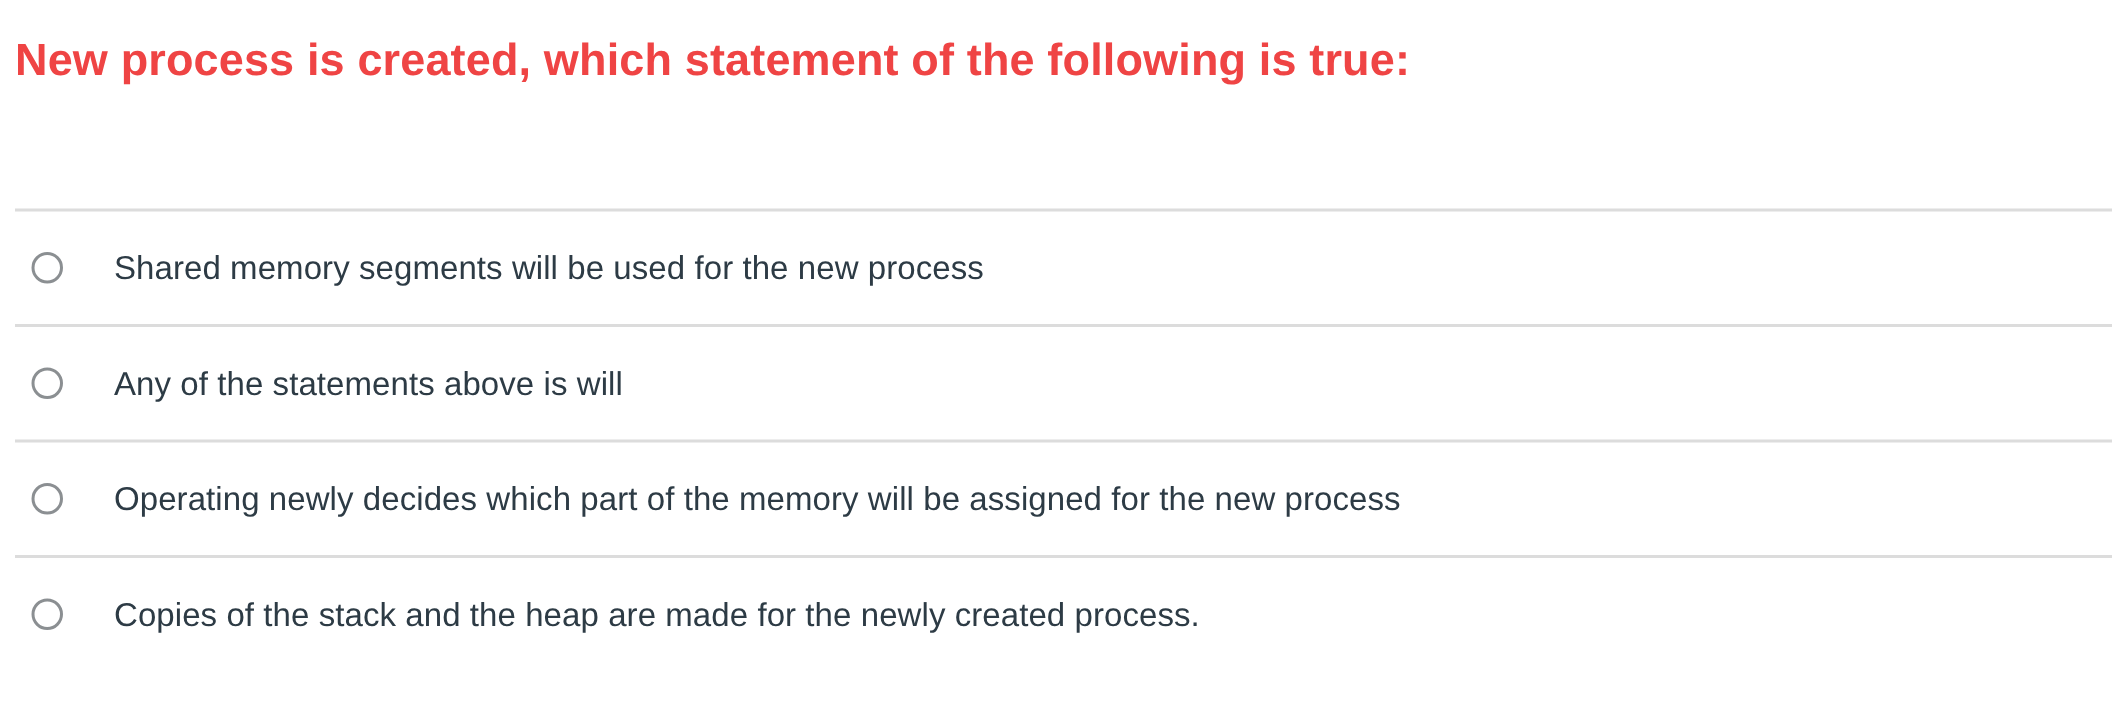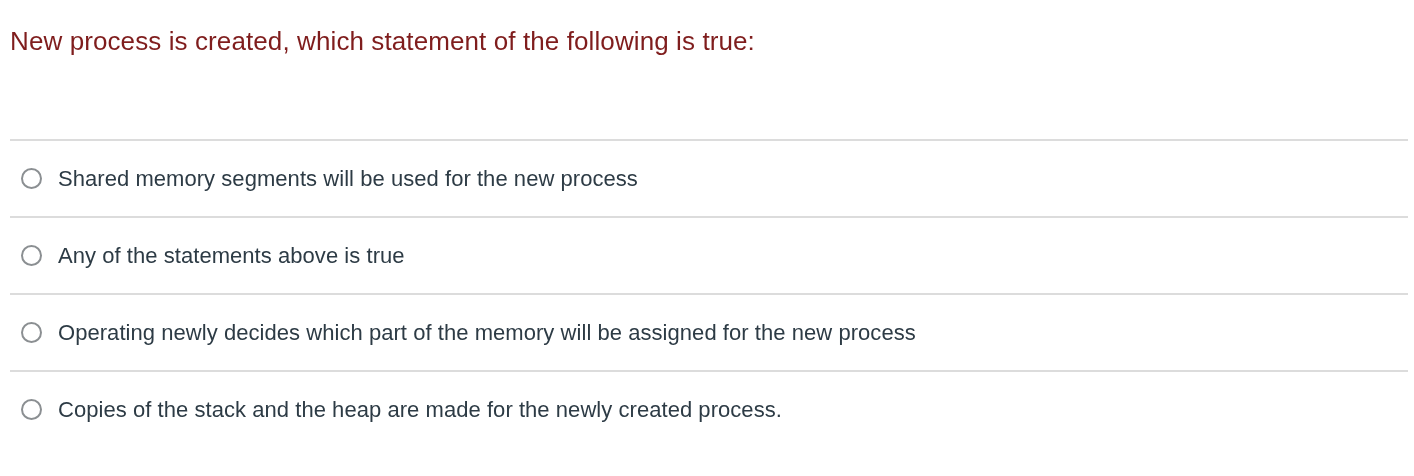--- a/index.html
+++ b/index.html
@@ -21,24 +21,24 @@
     height: 476px;
     background: #ffffff;
   }
 
   
   .question-stem {
     position: absolute;
     left: 10px;
     top: 24px;
     width: 1380px;
-    font-size: 26px;
+    font-size: 30px;
     line-height: 34px;
-    font-weight: 400;
-    color: #7f1d1d;
+    font-weight: 700;
+    color: #ef4444;
     letter-spacing: 0.1px;
     white-space: nowrap;
   }
 
   
   .answers {
     position: absolute;
     left: 0;
     top: 139px;
     width: 1414px;
@@ -46,20 +46,21 @@
 
   .answer-row {
     position: relative;
     box-sizing: border-box;
     width: 1398px;
     margin-left: 10px;
     height: 77px;
     border-top: 2px solid #dcdcdc;
     display: flex;
     align-items: center;
+    gap: 18px;
   }
 
   .answer-row:first-child {
     height: 77px;
   }
 
   .radio {
     position: relative;
     flex: 0 0 auto;
     width: 21px;
@@ -91,21 +92,21 @@
 
   <div class="answers">
 
     <div class="answer-row">
       <span class="radio"></span>
       <span class="answer-text">Shared memory segments will be used for the new process</span>
     </div>
 
     <div class="answer-row">
       <span class="radio"></span>
-      <span class="answer-text">Any of the statements above is true</span>
+      <span class="answer-text">Any of the statements above is will</span>
     </div>
 
     <div class="answer-row">
       <span class="radio"></span>
       <span class="answer-text">Operating newly decides which part of the memory will be assigned for the new process</span>
     </div>
 
     <div class="answer-row">
       <span class="radio"></span>
       <span class="answer-text">Copies of the stack and the heap are made for the newly created process.</span>

